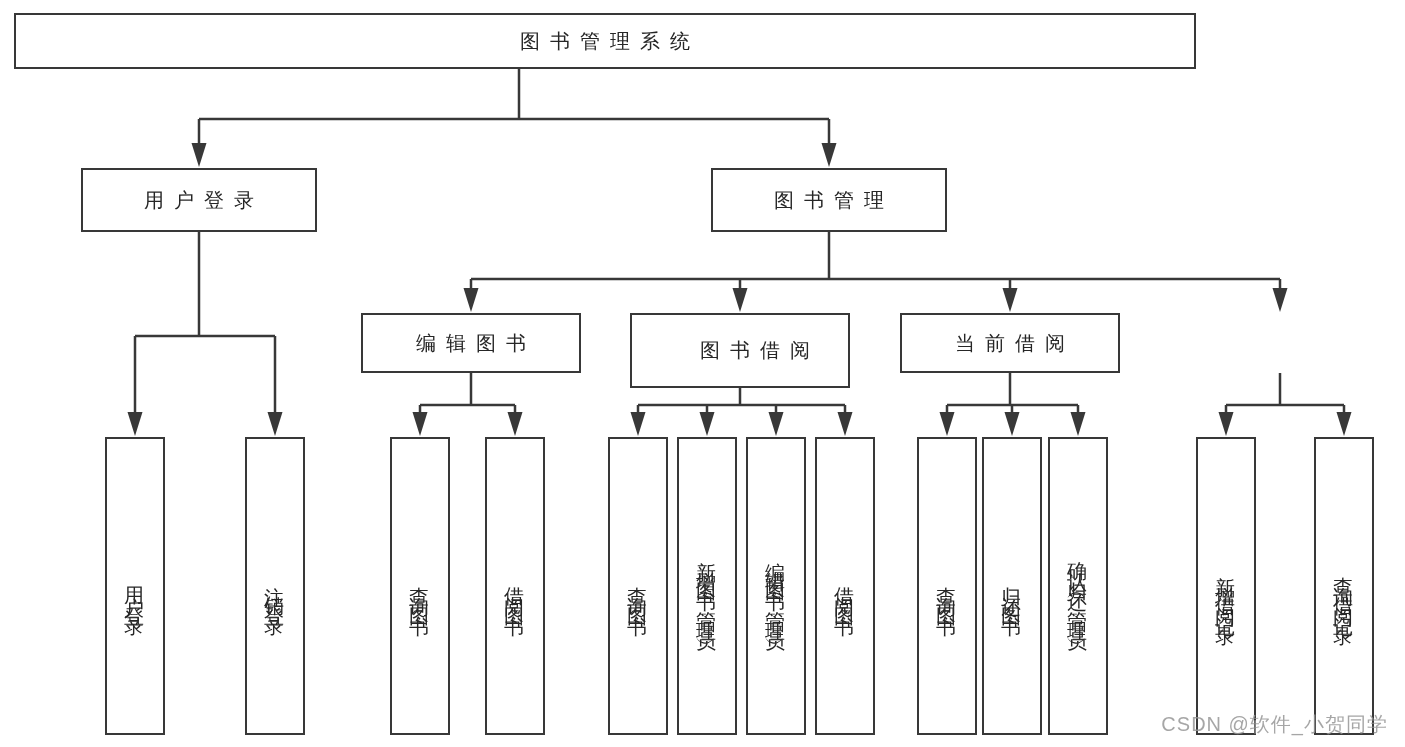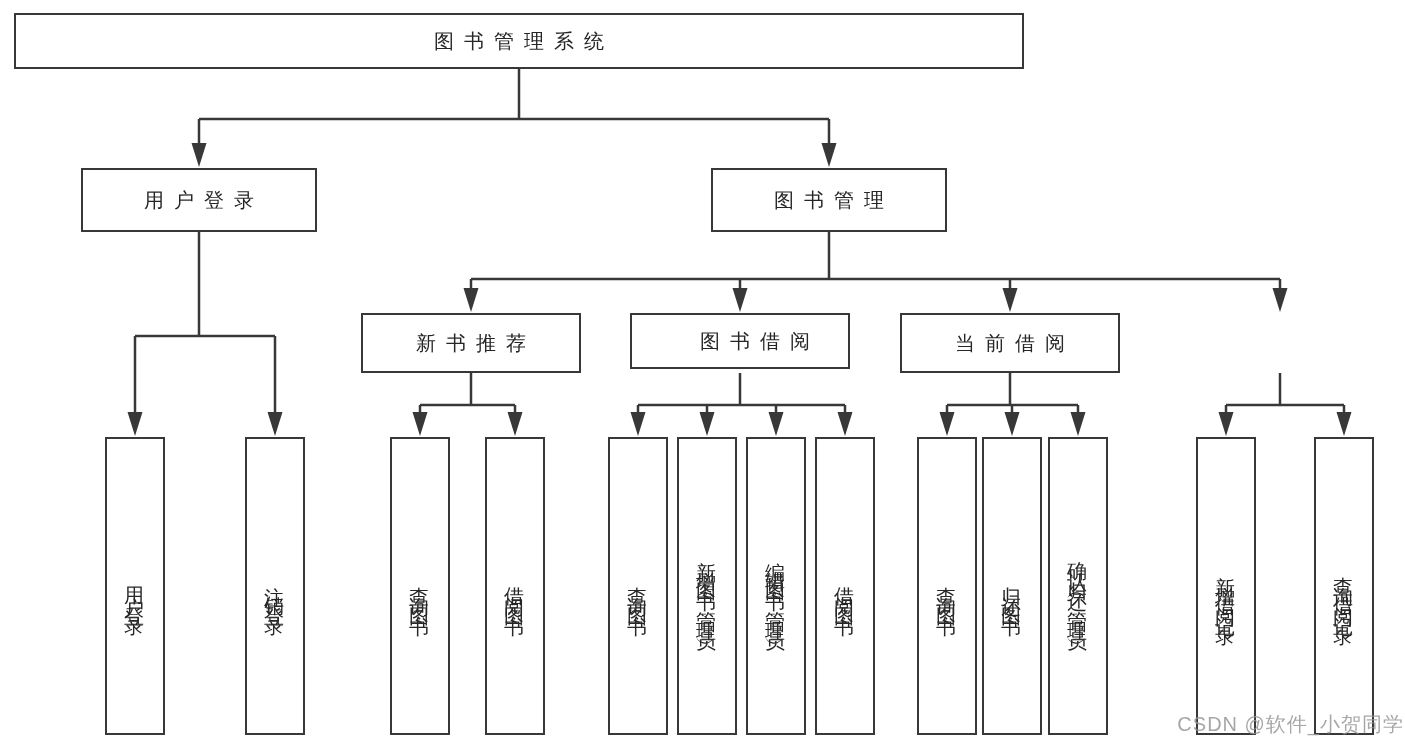--- a/index.html
+++ b/index.html
@@ -13,21 +13,21 @@
     border:2px solid #383838; color:#262626;
     display:flex; align-items:center; justify-content:center;
     font-size:20px; letter-spacing:10px; padding-left:10px;
     white-space:nowrap; z-index:1;
   }
   .vbox {
     writing-mode:vertical-rl; padding-left:0; padding-top:10px;
     letter-spacing:10px;
   }
   .watermark {
-    position:absolute; right:1px; top:711px; z-index:2;
+    position:absolute; right:17px; top:711px; z-index:2;
     font-size:20px; letter-spacing:1px; color:rgba(150,150,150,0.85);
     white-space:nowrap;
   }
 </style>
 </head>
 <body>
 
 <div class="canvas">
 
   <svg class="connectors" viewBox="0 0 1405 747" xmlns="http://www.w3.org/2000/svg">
@@ -66,27 +66,27 @@
       <polygon points="768.5,412 783.5,412 776,436"></polygon>
       <polygon points="837.5,412 852.5,412 845,436"></polygon>
       <polygon points="939.5,412 954.5,412 947,436"></polygon>
       <polygon points="1004.5,412 1019.5,412 1012,436"></polygon>
       <polygon points="1070.5,412 1085.5,412 1078,436"></polygon>
       <polygon points="1218.5,412 1233.5,412 1226,436"></polygon>
       <polygon points="1336.5,412 1351.5,412 1344,436"></polygon>
     </g>
   </svg>
 
-  <div class="box" style="left:14px; top:13px; width:1010px; height:56px;">图书管理系统</div>
+  <div class="box" style="left:14px; top:13px; width:1182px; height:56px;">图书管理系统</div>
 
   <div class="box" style="left:81px; top:168px; width:236px; height:64px;">用户登录</div>
   <div class="box" style="left:711px; top:168px; width:236px; height:64px;">图书管理</div>
 
-  <div class="box" style="left:361px; top:313px; width:220px; height:60px;">新书推荐</div>
-  <div class="box" style="left:630px; top:313px; width:220px; height:56px;padding-left:40px;">图书借阅</div>
+  <div class="box" style="left:361px; top:313px; width:220px; height:60px;">编辑图书</div>
+  <div class="box" style="left:630px; top:313px; width:220px; height:75px;padding-left:40px;">图书借阅</div>
   <div class="box" style="left:900px; top:313px; width:220px; height:60px;font-family:Liberation Serif, serif;">当前借阅</div>
 
   <div class="box vbox" style="left:105px; top:437px; width:60px; height:298px;">用户登录</div>
   <div class="box vbox" style="left:245px; top:437px; width:60px; height:298px;">注销登录</div>
 
   <div class="box vbox" style="left:390px; top:437px; width:60px; height:298px;">查询图书</div>
   <div class="box vbox" style="left:485px; top:437px; width:60px; height:298px;">借阅图书</div>
 
   <div class="box vbox" style="left:608px; top:437px; width:60px; height:298px;">查询图书</div>
   <div class="box vbox" style="left:677px; top:437px; width:60px; height:298px;">新增图书（管理员）</div>

